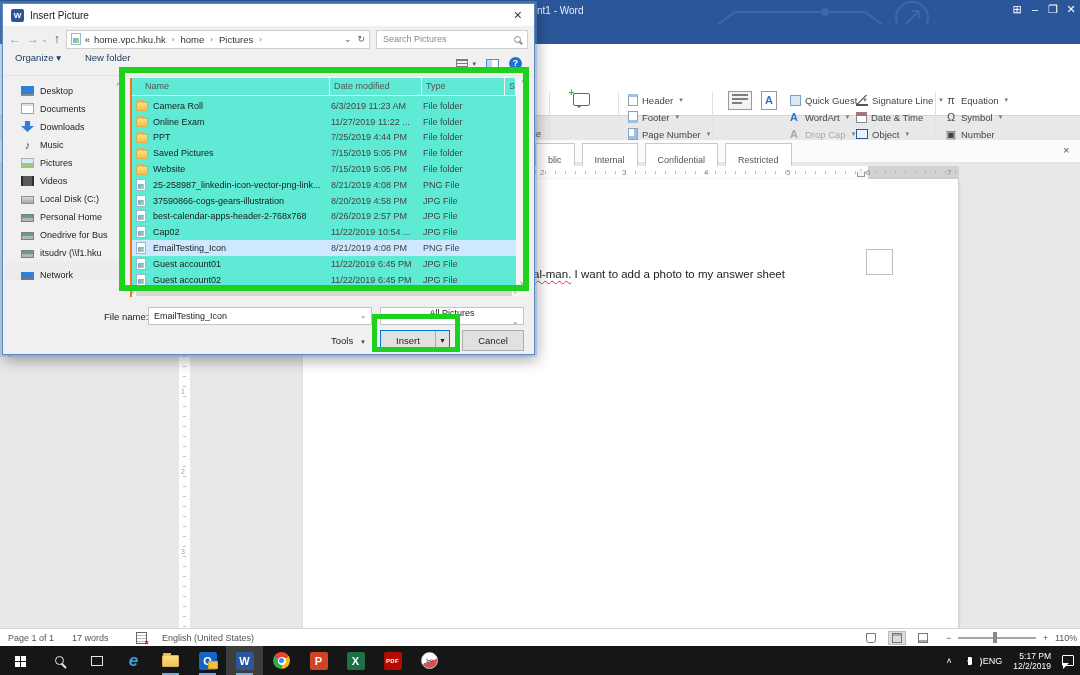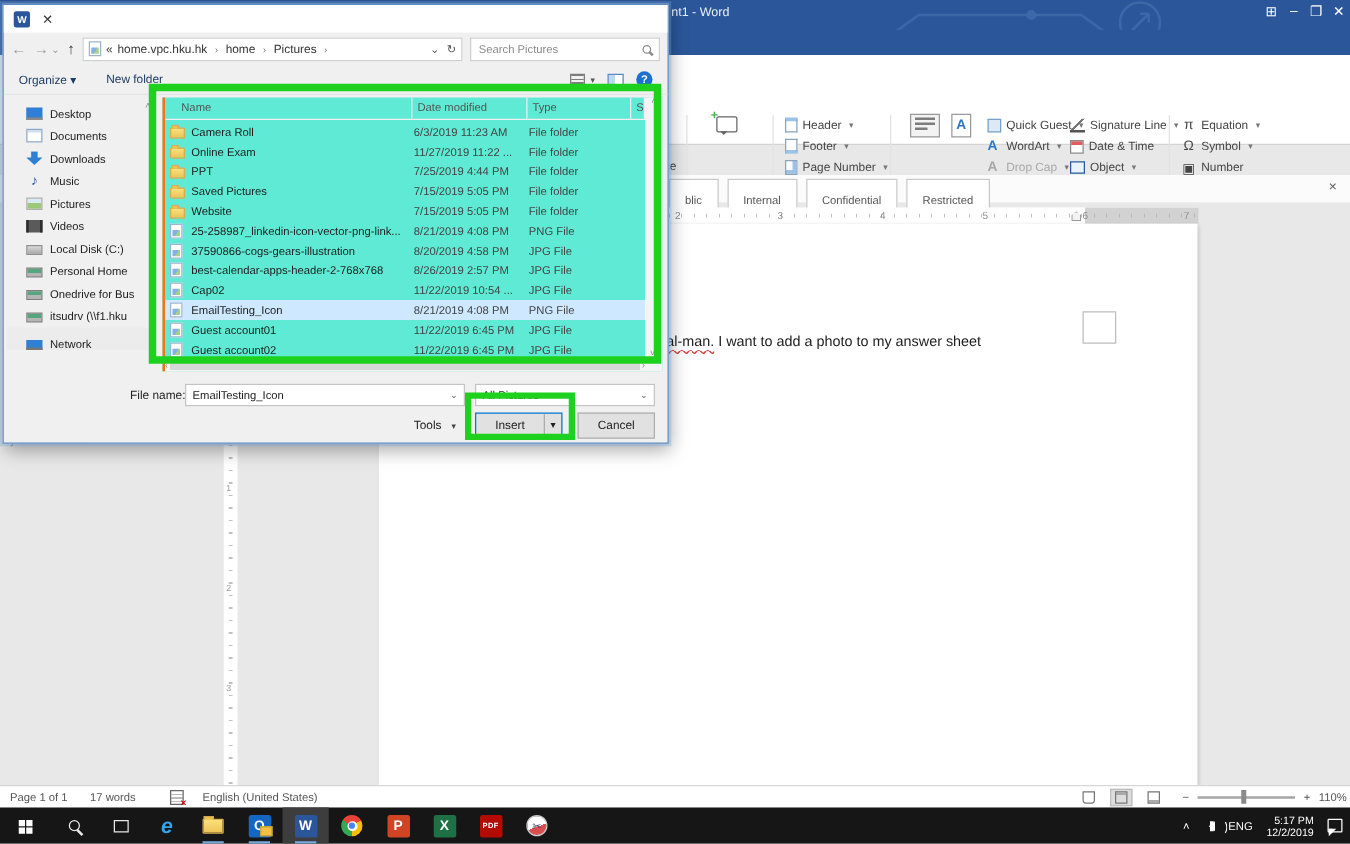--- a/index.html
+++ b/index.html
@@ -127,21 +127,21 @@
   .d-navrow{position:absolute;left:0;top:22px;right:0;height:26px;display:flex;align-items:center;padding:0 6px;gap:6px;}
   .navbtn{color:#9a9a9a;font-size:12px;}
   .navbtn.up{color:#444;}
   .navbtn.tiny{font-size:8px;margin-left:-4px;}
   .addrbox{height:19px;flex:1;background:#fff;border:1px solid #d0d0d0;display:flex;align-items:center;padding:0 4px;gap:4px;font-size:9.5px;color:#333;white-space:nowrap;overflow:hidden;}
   .crumbsep{color:#777;font-size:8px;padding:0 2px;}
   .addr-right{margin-left:auto;display:flex;gap:6px;color:#555;font-size:9px;align-items:center;}
   .searchbox{width:152px;height:19px;background:#fff;border:1px solid #d0d0d0;display:flex;align-items:center;padding:0 6px;font-size:9px;color:#8a8a8a;}
   .mag{width:7px;height:7px;border:1.5px solid #8a8a8a;border-radius:50%;position:relative;margin-left:auto;flex:none;}
   .mag::after{content:"";position:absolute;width:4px;height:1.5px;background:#8a8a8a;transform:rotate(45deg);right:-3px;bottom:-2px;}
-  .d-toolbar{position:absolute;left:0;top:48px;right:0;height:24px;display:flex;align-items:center;padding:0 12px;gap:24px;font-size:9.5px;color:#1e3c64;border-bottom:1px solid #e5e5e5;}
+  .d-toolbar{position:absolute;left:0;top:48px;right:0;height:24px;display:flex;padding:0 12px;gap:24px;font-size:9.5px;color:#1e3c64;border-bottom:1px solid #e5e5e5;}
   .d-toolbar .tb-right{margin-left:auto;display:flex;align-items:center;gap:10px;}
   .vi-list{width:12px;height:10px;border:1px solid #7c7c7c;background:repeating-linear-gradient(180deg,#7c7c7c 0 1px,transparent 1px 3px);}
   .vi-arrow{font-size:7px;color:#555;margin-left:-6px;}
   .vi-pane{width:13px;height:10px;border:1px solid #5b8bc0;background:linear-gradient(90deg,#bcd8f0 0 45%,#fff 45%);}
   .vi-help{width:13px;height:13px;border-radius:50%;background:#1d6fd1;color:#fff;font-size:9px;font-weight:bold;text-align:center;line-height:13px;}
   .navpane{position:absolute;left:2px;top:74px;width:118px;bottom:55px;overflow:hidden;}
   .nav-item{height:18px;display:flex;align-items:flex-end;padding-left:16px;font-size:9px;color:#1c1c1c;white-space:nowrap;}
   .nav-item.nav-network{margin-top:4px;background:#ececec;}
   .si{width:13px;height:11px;display:inline-flex;margin-right:6px;flex:none;align-items:center;justify-content:center;}
   .si-glyph{font-size:11px;color:#2b579a;}
@@ -174,21 +174,21 @@
   .ftype{width:83px;color:#444;}
   .hscroll{position:absolute;left:0;right:14px;bottom:0;height:10px;background:#f4f4f4;display:flex;align-items:center;font-size:7px;color:#888;}
   .hthumb{flex:1;height:8px;margin:0 2px;background:#d7d7d7;}
   .vscroll{position:absolute;right:0;top:0;bottom:0;width:14px;background:#f4f4f4;font-size:7px;color:#888;text-align:center;}
   .vscroll .vdn{position:absolute;bottom:10px;left:4px;}
   .d-fileline{position:absolute;left:0;right:0;top:301px;height:22px;display:flex;align-items:center;font-size:9.5px;color:#222;}
   .fn-label{position:absolute;left:101px;}
   .combo{position:absolute;height:18px;background:#fff;border:1px solid #c4c4c4;display:flex;align-items:center;padding:0 5px;font-size:9px;color:#1c1c1c;}
   .combo .carr{margin-left:auto;font-size:7px;color:#555;}
   .cb-name{left:145px;width:224px;top:2px;}
-  .cb-type{left:377px;width:144px;top:2px;}
+  .cb-type{left:377px;width:144px;top:2px;flex-direction:column;}
   .d-buttons{position:absolute;left:0;right:0;top:325px;height:24px;font-size:9.5px;color:#222;}
   .tools{position:absolute;left:328px;top:6px;}
   .tools::after{content:"▾";font-size:7px;color:#444;margin-left:8px;}
   .btn{position:absolute;height:21px;background:#e1e1e1;border:1px solid #adadad;font-size:9.5px;color:#222;display:flex;align-items:center;justify-content:center;}
   .btn-insert{left:377px;width:70px;top:1px;border-color:#0078d7;}
   .btn-insert .split{width:14px;align-self:stretch;border-left:1px solid #adadad;display:flex;align-items:center;justify-content:center;font-size:7px;}
   .btn-insert .ilabel{flex:1;text-align:center;}
   .btn-cancel{left:459px;width:62px;top:1px;}
 
   
@@ -418,20 +418,21 @@
         <div>5:17 PM</div>
         <div>12/2/2019</div>
       </div>
       <span class="ac"></span>
     </div>
   </div>
 
   <div class="dialog">
     <div class="d-titlebar">
       <span class="wtile">W</span>
+      <span class="d-title">Insert Picture</span>
       <span class="d-close">×</span>
     </div>
     <div class="d-navrow">
       <span class="navbtn">←</span>
       <span class="navbtn">→</span>
       <span class="navbtn tiny">⌄</span>
       <span class="navbtn up">↑</span>
       <div class="addrbox">
         <span class="ic-img"></span>
         <span>«</span>

